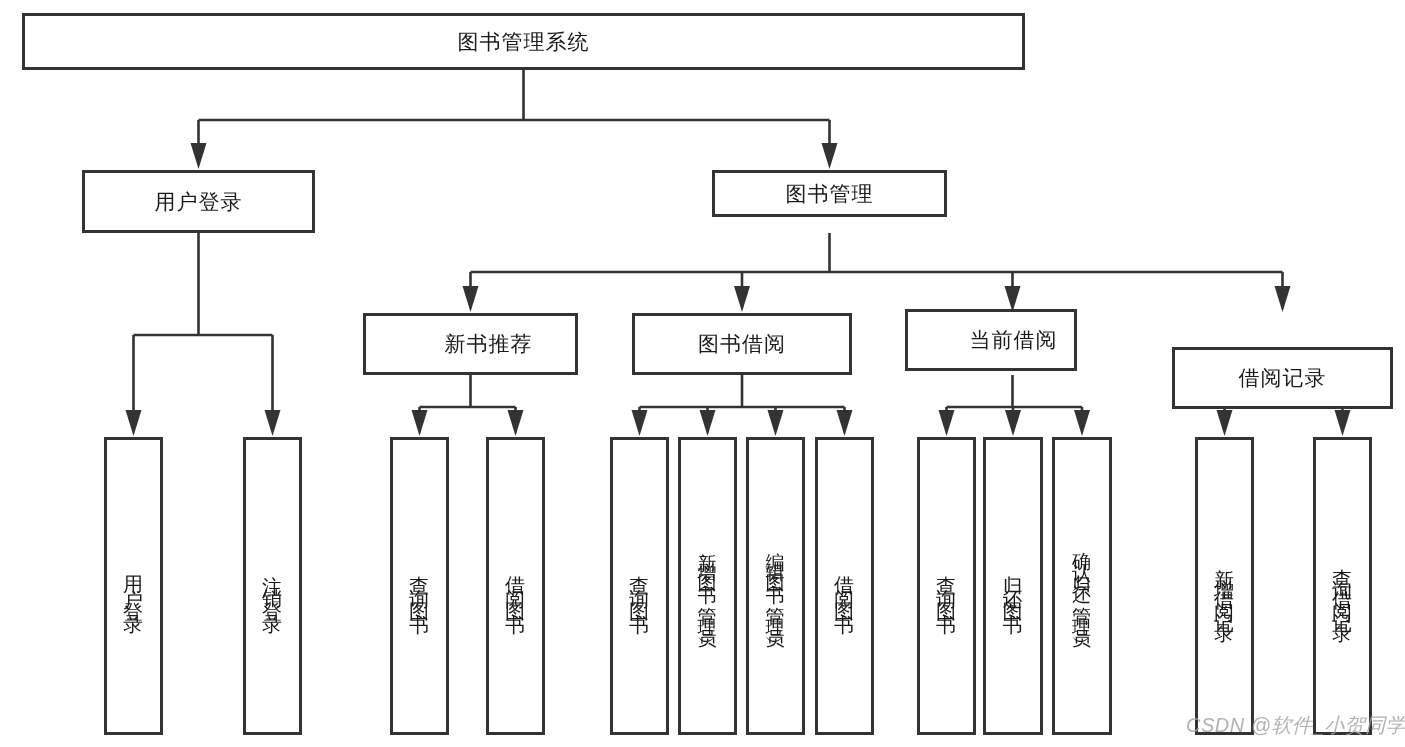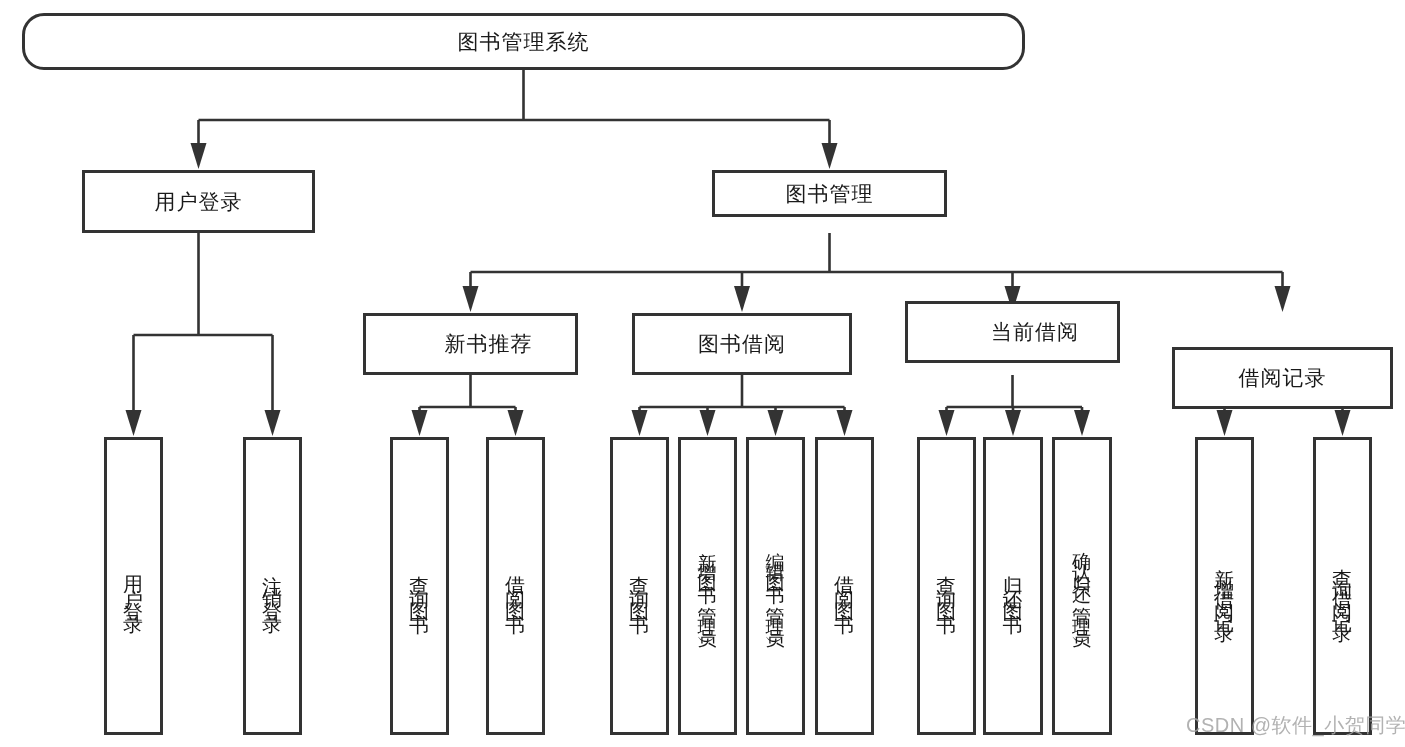--- a/index.html
+++ b/index.html
@@ -50,20 +50,21 @@
   .vbox span.long { font-size: 19px; letter-spacing: 11px; }
   .watermark {
     position: absolute;
     left: 1186px;
     top: 712px;
     font-size: 20px;
     letter-spacing: 0.5px;
     color: rgba(164, 164, 164, 0.85);
     white-space: nowrap;
     z-index: 5;
+    font-style: italic;
   }
 </style>
 </head>
 <body>
 
 <div class="canvas">
 
   <svg class="wires" viewBox="0 0 1405 747">
     <g stroke="#333333" stroke-width="2.6" fill="none">
 
@@ -94,28 +95,28 @@
       <polygon points="767.5,410 783.5,410 775.5,436"></polygon>
       <polygon points="836.5,410 852.5,410 844.5,436"></polygon>
       <polygon points="938.5,410 954.5,410 946.5,436"></polygon>
       <polygon points="1005,410 1021,410 1013,436"></polygon>
       <polygon points="1074,410 1090,410 1082,436"></polygon>
       <polygon points="1216.5,410 1232.5,410 1224.5,436"></polygon>
       <polygon points="1334.5,410 1350.5,410 1342.5,436"></polygon>
     </g>
   </svg>
 
-  <div class="box hbox" style="left:22px; top:13px; width:1003px; height:57px;border-radius:22px;">图书管理系统</div>
+  <div class="box hbox" style="left:22px; top:13px; width:1003px; height:57px;">图书管理系统</div>
 
   <div class="box hbox" style="left:82px; top:170px; width:233px; height:63px;">用户登录</div>
   <div class="box hbox" style="left:712px; top:170px; width:235px; height:47px;">图书管理</div>
 
   <div class="box hbox" style="left:363px; top:313px; width:215px; height:62px;padding-left:36px;">新书推荐</div>
   <div class="box hbox" style="left:632px; top:313px; width:220px; height:62px;">图书借阅</div>
-  <div class="box hbox" style="left:905px; top:301px; width:215px; height:62px;padding-left:45px;">当前借阅</div>
+  <div class="box hbox" style="left:905px; top:309px; width:172px; height:62px;padding-left:45px;">当前借阅</div>
   <div class="box hbox" style="left:1172px; top:313px; width:221px; height:62px;margin-top:34px;">借阅记录</div>
 
   <div class="box vbox" style="left:104px; top:437px; width:59px; height:298px;">
     <span>用户登录</span>
   </div>
   <div class="box vbox" style="left:243px; top:437px; width:59px; height:298px;">
     <span>注销登录</span>
   </div>
 
   <div class="box vbox" style="left:390px; top:437px; width:59px; height:298px;">

